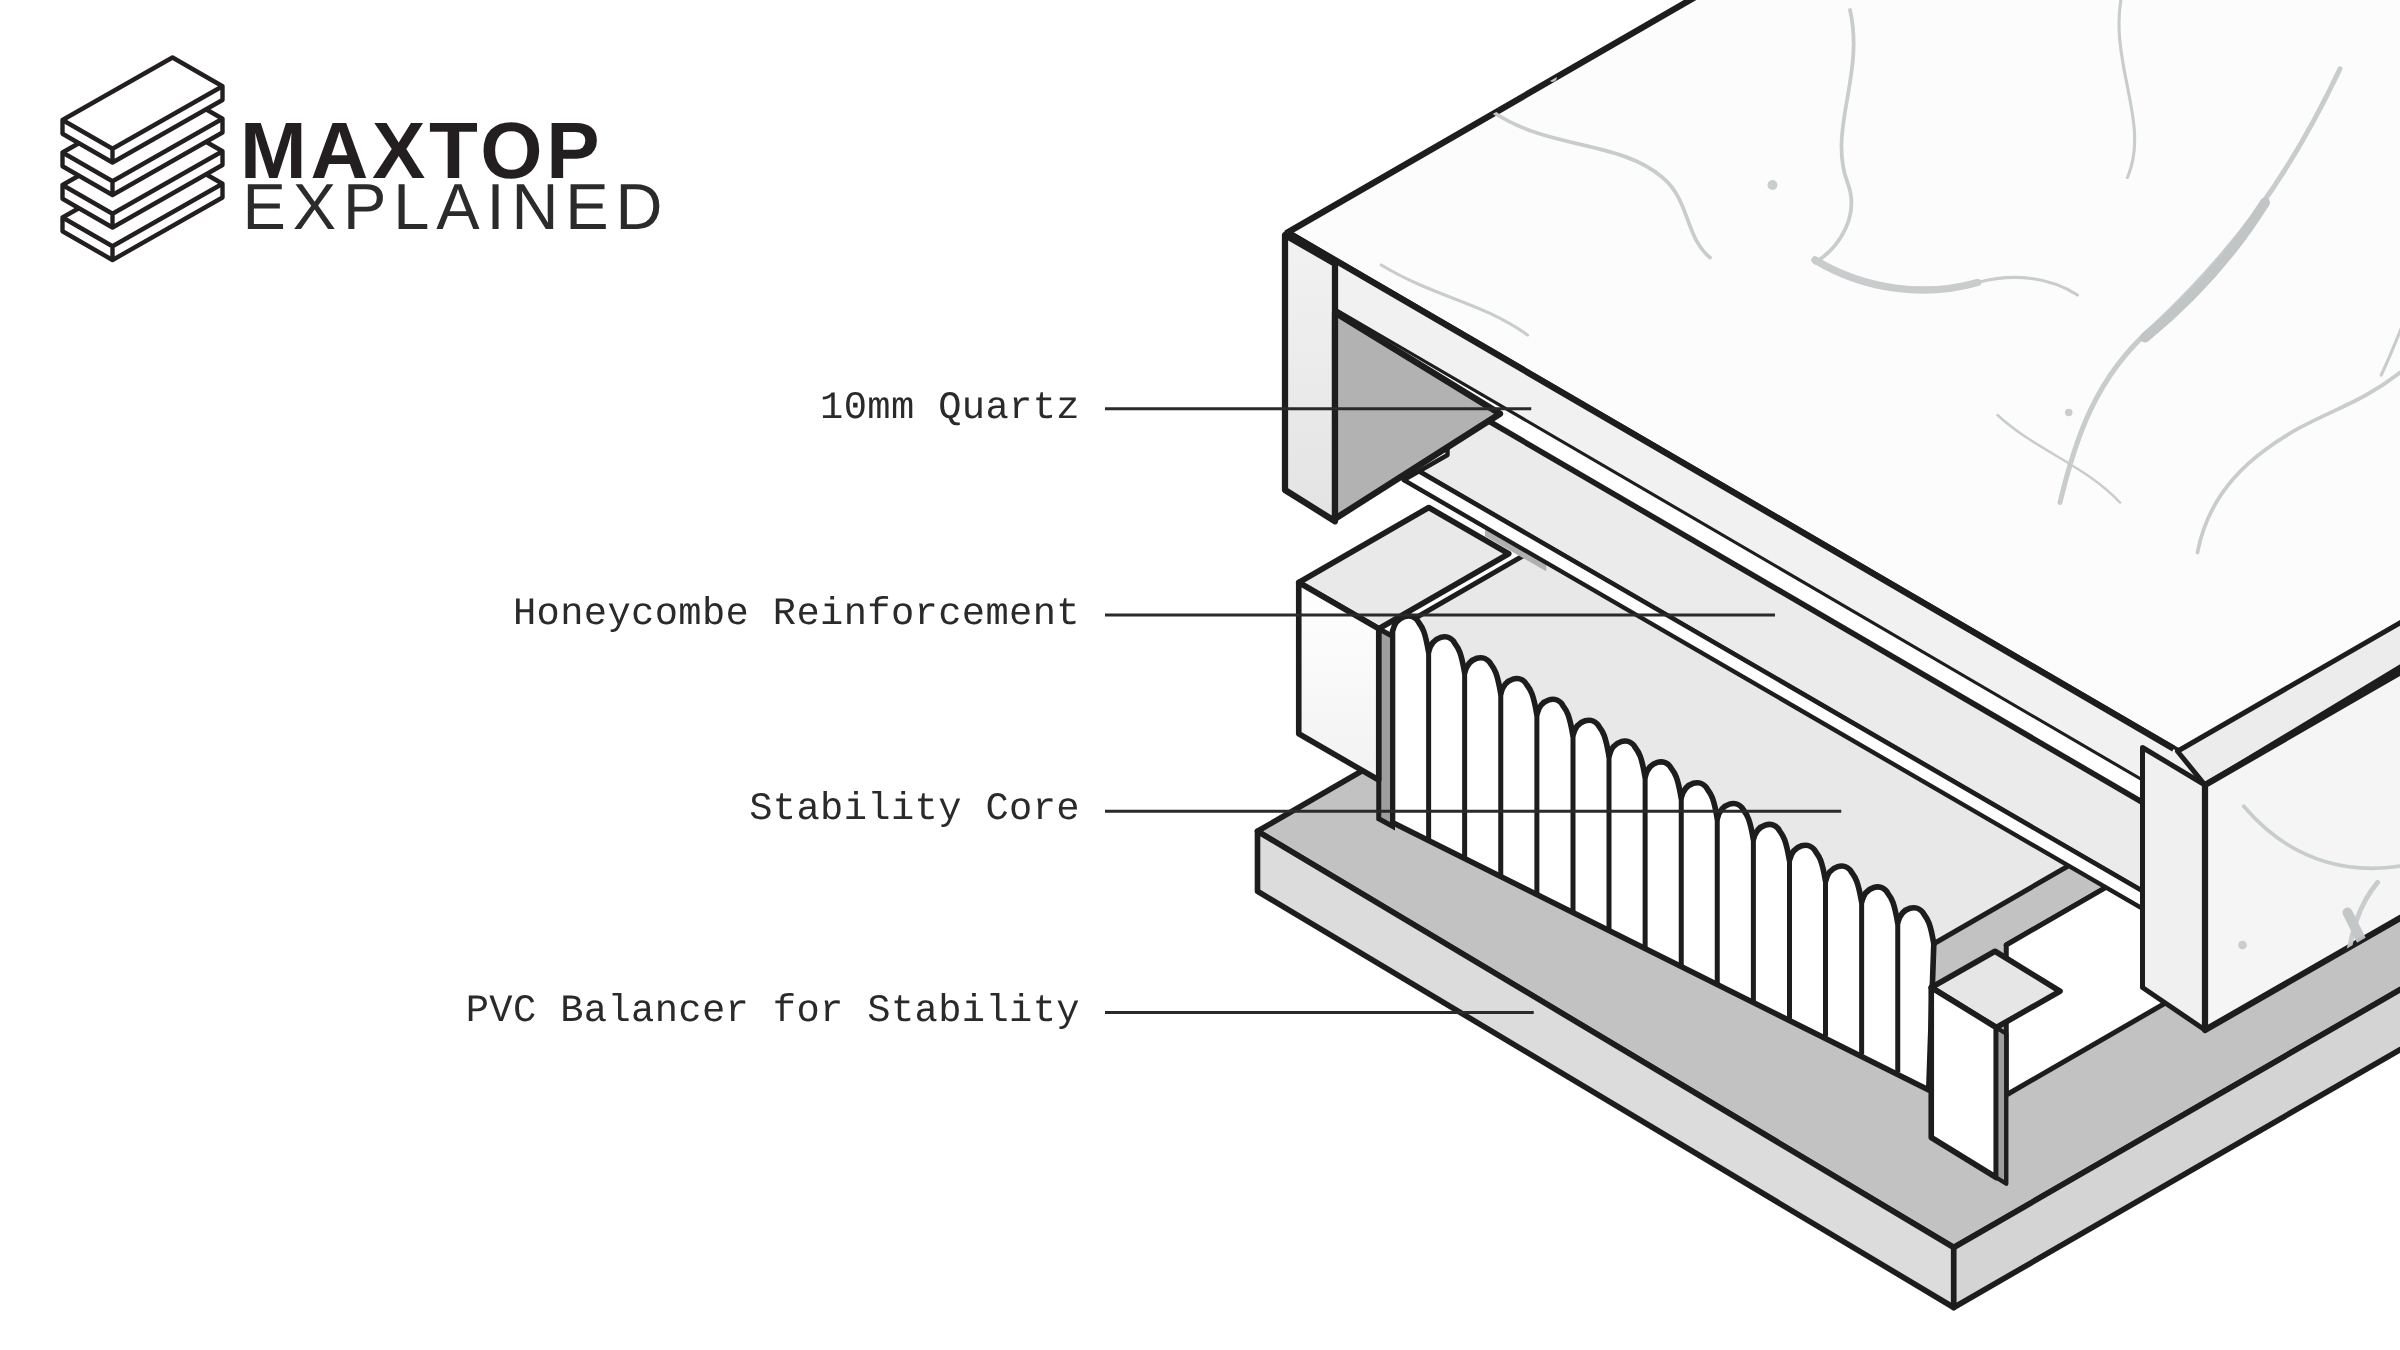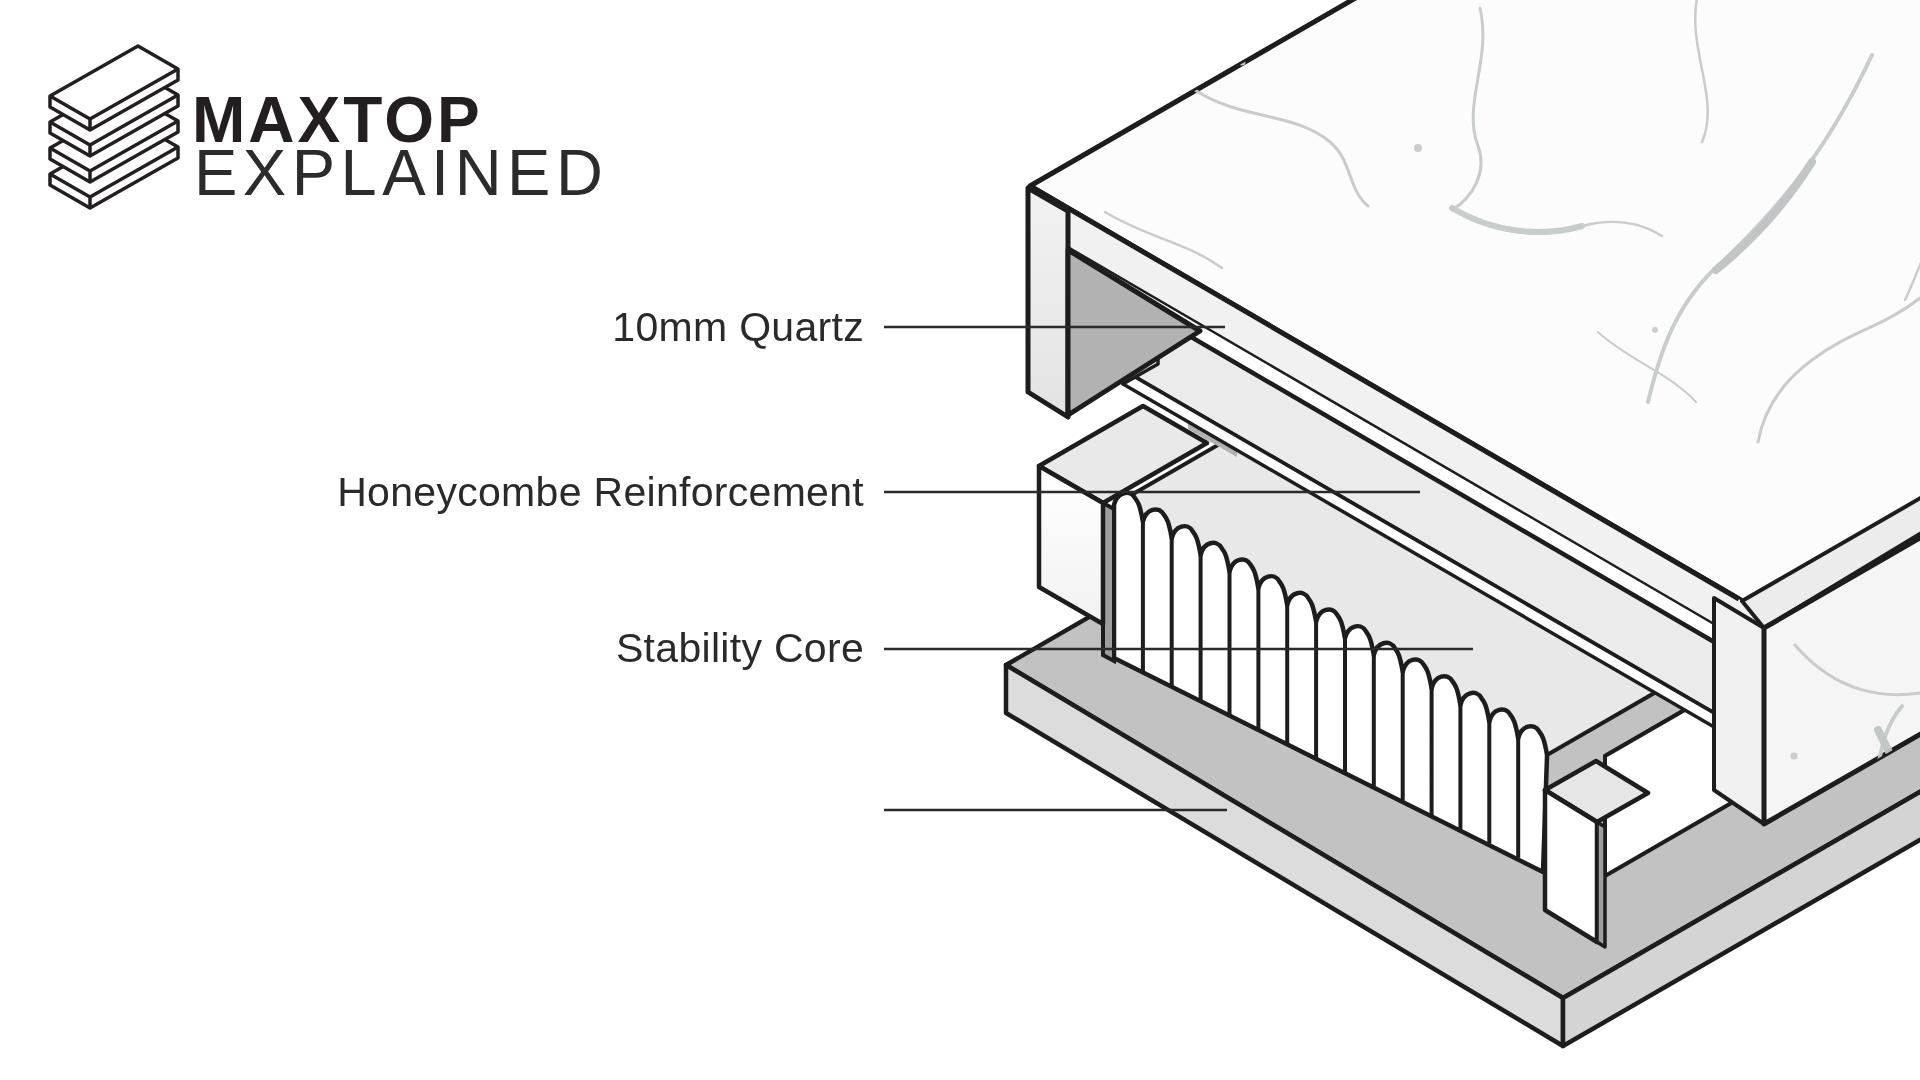--- a/index.html
+++ b/index.html
@@ -4,26 +4,26 @@
 <style>
   html,body{margin:0;padding:0;background:#ffffff;}
   body{width:1920px;height:1080px;position:relative;overflow:hidden;
        font-family:"Liberation Sans", sans-serif;}
   .stage{position:absolute;inset:0;width:1920px;height:1080px;}
   svg{position:absolute;left:0;top:0;}
   
   .logo{position:absolute;left:0;top:0;width:560px;height:240px;}
   .brand{position:absolute;left:192px;top:62px;font-size:64px;line-height:1;
          font-weight:800;letter-spacing:3px;color:#231f20;margin-top:26px;}
-  .tagline{position:absolute;left:194px;top:140px;font-size:65px;line-height:1;
+  .tagline{position:absolute;left:194px;top:140px;font-size:52px;line-height:1;
          font-weight:400;letter-spacing:5.5px;color:#2b2b2b;}
   
   .layer-label{position:absolute;left:0;width:864px;text-align:right;
-         font-size:41px;line-height:36px;font-weight:400;color:#2a2a2a;
-         letter-spacing:.3px;white-space:nowrap;}
+         font-size:31px;line-height:36px;font-weight:400;color:#2a2a2a;
+         letter-spacing:.3px;white-space:nowrap;font-family:Liberation Mono, monospace;}
   .lab-quartz{top:309px;}
   .lab-fibre{top:474px;}
   .lab-honey{top:630px;}
   .lab-pvc{top:792px;}
 </style>
 </head>
 <body>
 
 <div class="stage">
 
@@ -179,13 +179,14 @@
           </g>
       </g>
     </svg>
     <div class="brand">MAXTOP</div>
     <div class="tagline">EXPLAINED</div>
   </div>
 
   <div class="layer-label lab-quartz">10mm Quartz</div>
   <div class="layer-label lab-fibre">Honeycombe Reinforcement</div>
   <div class="layer-label lab-honey">Stability Core</div>
+  <div class="layer-label lab-pvc">PVC Balancer for Stability</div>
 </div>
 
 </body></html>

